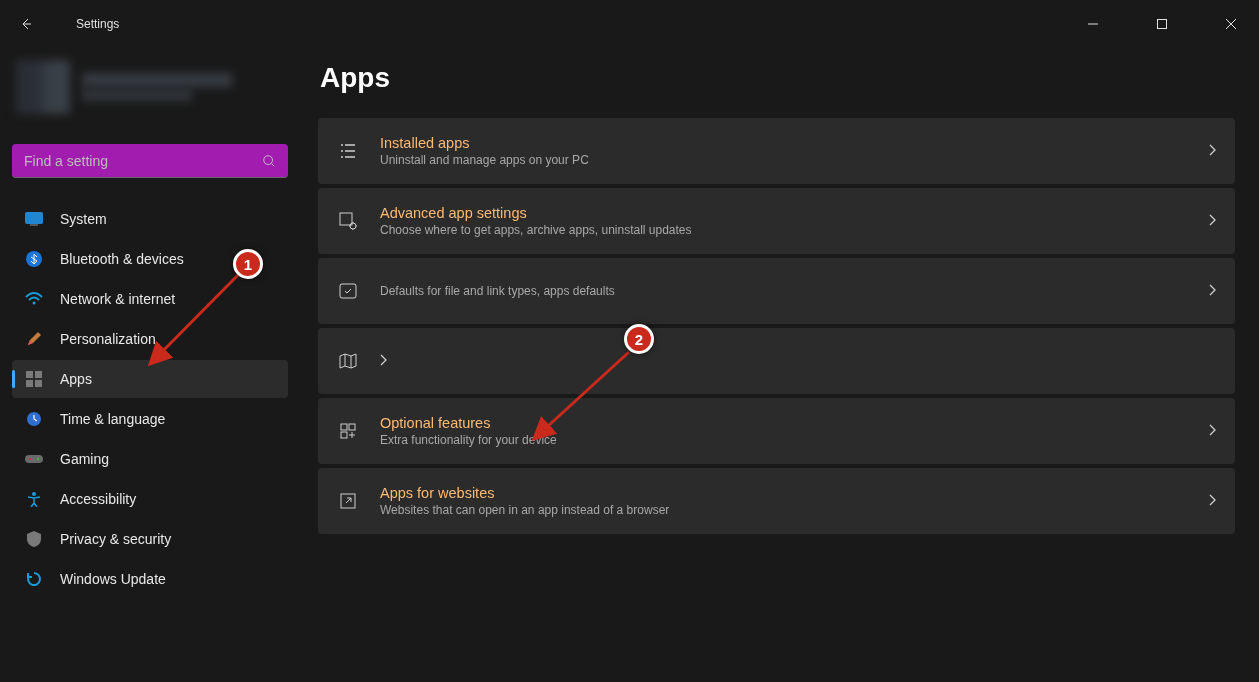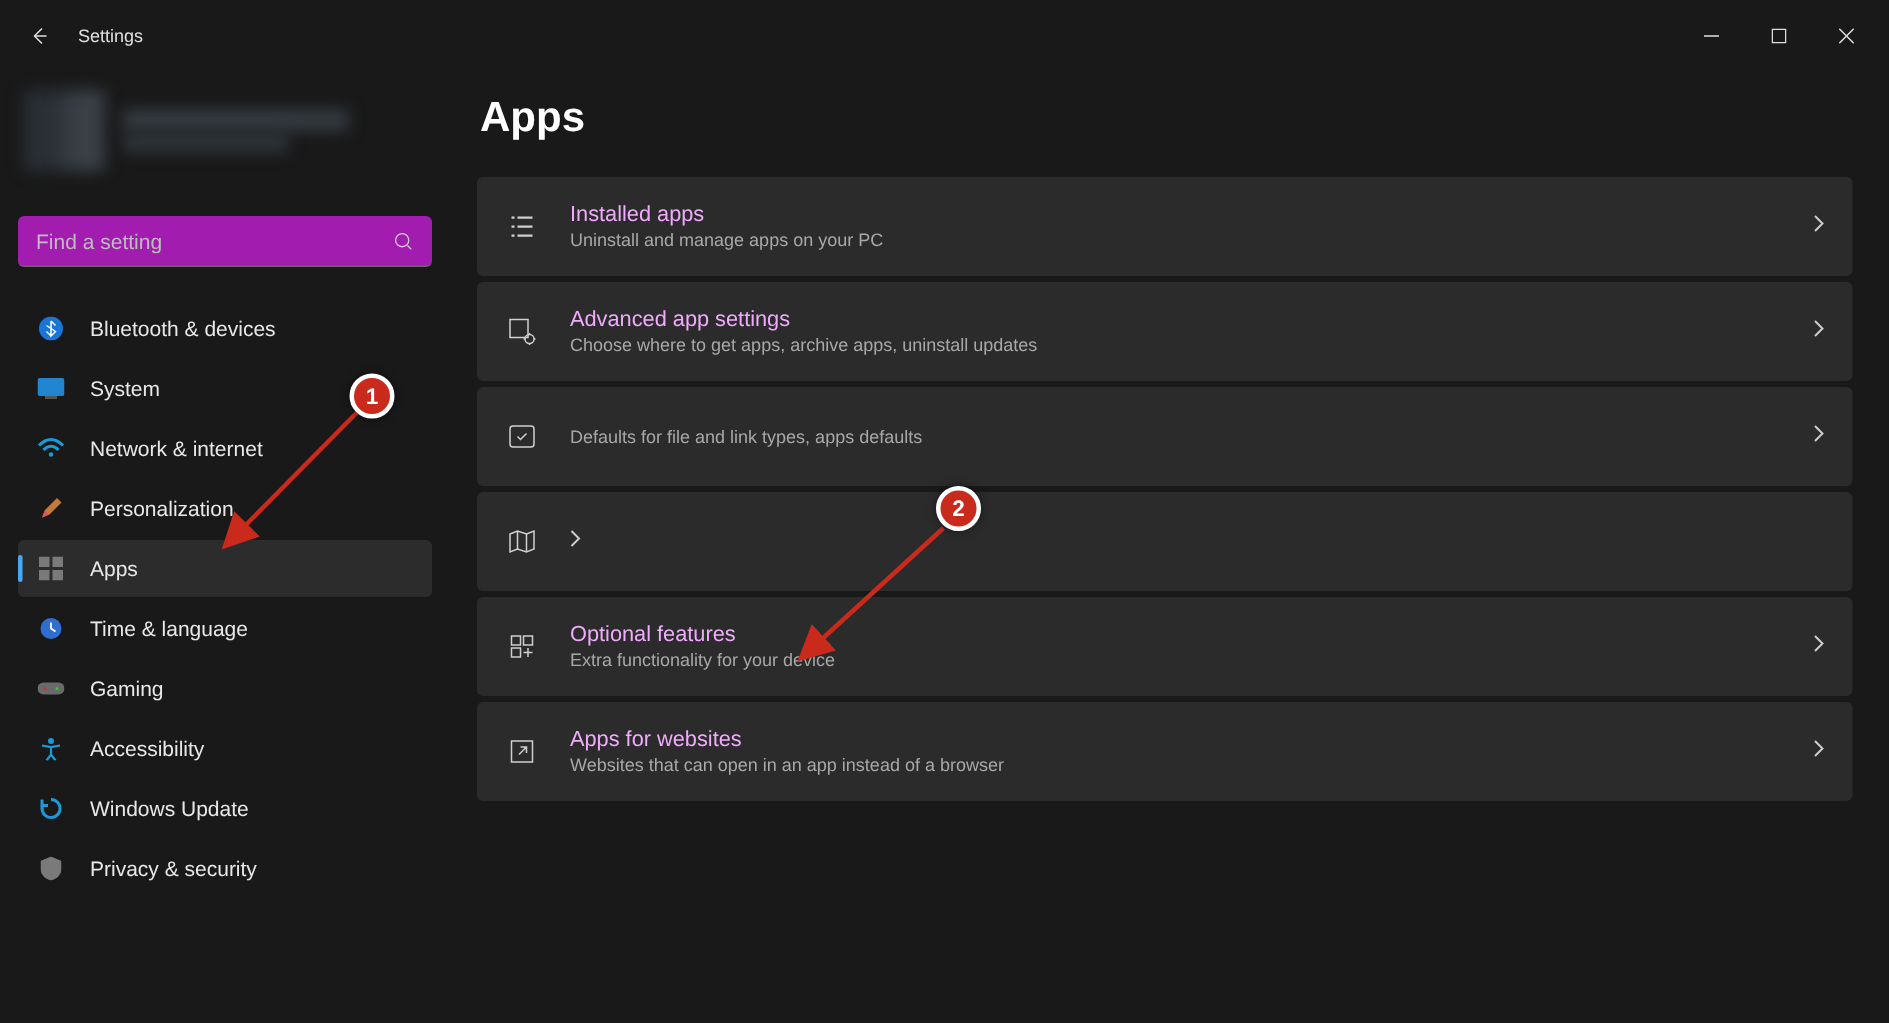--- a/index.html
+++ b/index.html
@@ -1,20 +1,20 @@
 <!DOCTYPE html>
 <html><head>
 <meta charset="utf-8">
 <style>
   * { margin: 0; padding: 0; box-sizing: border-box; font-family: "Segoe UI", -apple-system, sans-serif; }
   html, body { width: 1259px; height: 682px; background: #191919; color: #fff; overflow: hidden; }
   body { display: flex; flex-direction: column; }
 
   
-  .titlebar { height: 48px; display: flex; align-items: center; padding: 0 6px 0 12px; }
+  .titlebar { height: 48px; display: flex; align-items: center; padding: 0 6px 0 12px; gap: 24px; }
   .titlebar .back { width: 28px; height: 28px; display: flex; align-items: center; justify-content: center; border-radius: 4px; }
   .titlebar .title { font-size: 12px; color: #e0e0e0; margin-left: 12px; }
   .titlebar .spacer { flex: 1; }
   .winbtn { width: 45px; height: 30px; display: flex; align-items: center; justify-content: center; color: #e0e0e0; }
 
   
   .shell { flex: 1; display: flex; overflow: hidden; }
 
   
   .sidebar { width: 300px; padding: 8px 12px 0 12px; display: flex; flex-direction: column; position: relative; }
@@ -35,21 +35,21 @@
   .nav-item.active::before { content:""; position:absolute; left:0; top:10px; bottom:10px; width:3px; background:#44a8ff; border-radius:2px; }
 
   
   .main { flex:1; padding: 10px 24px 0 18px; overflow: hidden; display:flex; flex-direction:column; }
   .page-title { font-size: 28px; font-weight: 600; color:#fff; margin: 4px 0 24px 2px; }
 
   .cards { display:flex; flex-direction:column; gap: 4px; }
   .card { background:#2b2b2b; border-radius:4px; display:flex; align-items:center; padding: 0 18px; height: 66px; gap: 20px; }
   .card .cic { width: 24px; height:24px; color:#dcdcdc; display:flex; align-items:center; justify-content:center; }
   .card .ctext { flex:1; display:flex; flex-direction:column; gap:2px; }
-  .card .ctitle { font-size: 14.5px; color:#f0abfc; }
+  .card .ctitle { font-size: 14.5px; color:#fdba74; }
   .card .cdesc { font-size: 12px; color:#a8a8a8; }
   .card .chev { color:#cfcfcf; }
 
   
   .annot { position:absolute; z-index: 50; pointer-events:none; }
   .bubble { width: 30px; height: 30px; border-radius:50%; background:#c92a1c; border:3px solid #fff; color:#fff; font-weight:700; font-size:15px; display:flex; align-items:center; justify-content:center; box-shadow: 0 0 6px rgba(0,0,0,.5); }
   .arrow-svg { position:absolute; top:0; left:0; width:1259px; height:682px; pointer-events:none; z-index:40; }
 </style>
 </head>
 <body>
@@ -95,35 +95,35 @@
       <input placeholder="Find a setting" style="">
       <svg width="14" height="14" viewBox="0 0 16 16">
           <circle cx="7" cy="7" r="5" stroke="#cfcfcf" fill="none"></circle>
           <path d="M11 11l3 3" stroke="#cfcfcf"></path>
         </svg>
     </div>
 
     <div class="nav">
       <div class="nav-item">
         <span class="ic">
-            <svg width="16" height="16">
-              <circle cx="8" cy="8" r="8" fill="#1b74d8"></circle>
-              <path d="M8 3v10l3-3-6-4m6-0l-3-3m0 10l-3-3" stroke="#fff" stroke-width="1" fill="none"></path>
-            </svg>
-          </span>
-        <span>Bluetooth &amp; devices</span>
-      </div>
-      <div class="nav-item">
-        <span class="ic">
             <svg width="18" height="14">
               <rect x="0.5" y="0.5" width="17" height="11" fill="#2185d0" stroke="#2185d0" rx="1"></rect>
               <rect x="5" y="12" width="8" height="2" fill="#555"></rect>
             </svg>
           </span>
         <span>System</span>
+      </div>
+      <div class="nav-item">
+        <span class="ic">
+            <svg width="16" height="16">
+              <circle cx="8" cy="8" r="8" fill="#1b74d8"></circle>
+              <path d="M8 3v10l3-3-6-4m6-0l-3-3m0 10l-3-3" stroke="#fff" stroke-width="1" fill="none"></path>
+            </svg>
+          </span>
+        <span>Bluetooth &amp; devices</span>
       </div>
       <div class="nav-item">
         <span class="ic">
             <svg width="18" height="14" viewBox="0 0 18 14">
               <path d="M1 5 Q9 -3 17 5" stroke="#1b9ad8" fill="none" stroke-width="2"></path>
               <path d="M4 8 Q9 3 14 8" stroke="#1b9ad8" fill="none" stroke-width="2"></path>
               <circle cx="9" cy="11" r="1.5" fill="#1b9ad8"></circle>
             </svg>
           </span>
         <span>Network &amp; internet</span>
@@ -171,34 +171,34 @@
         <span class="ic">
             <svg width="16" height="16">
               <circle cx="8" cy="3" r="2" fill="#1b9ad8"></circle>
               <path d="M2 6l6 1 6-1M8 7v5m-3 4l3-4 3 4" stroke="#1b9ad8" stroke-width="1.5" fill="none"></path>
             </svg>
           </span>
         <span>Accessibility</span>
       </div>
       <div class="nav-item">
         <span class="ic">
+            <svg width="14" height="16">
+              <path d="M7 0l7 3v5c0 4-3 7-7 8-4-1-7-4-7-8V3z" fill="#7a7a7a"></path>
+            </svg>
+          </span>
+        <span>Privacy &amp; security</span>
+      </div>
+      <div class="nav-item">
+        <span class="ic">
             <svg width="16" height="16">
               <path d="M8 2a6 6 0 1 1-5 2.7" stroke="#1b9ad8" fill="none" stroke-width="2"></path>
               <path d="M2 2v4h4" stroke="#1b9ad8" fill="none" stroke-width="2"></path>
             </svg>
           </span>
         <span>Windows Update</span>
-      </div>
-      <div class="nav-item">
-        <span class="ic">
-            <svg width="14" height="16">
-              <path d="M7 0l7 3v5c0 4-3 7-7 8-4-1-7-4-7-8V3z" fill="#7a7a7a"></path>
-            </svg>
-          </span>
-        <span>Privacy &amp; security</span>
       </div>
     </div>
   </div>
 
   <div class="main">
     <h1 class="page-title">Apps</h1>
 
     <div class="cards">
 
       <div class="card">

